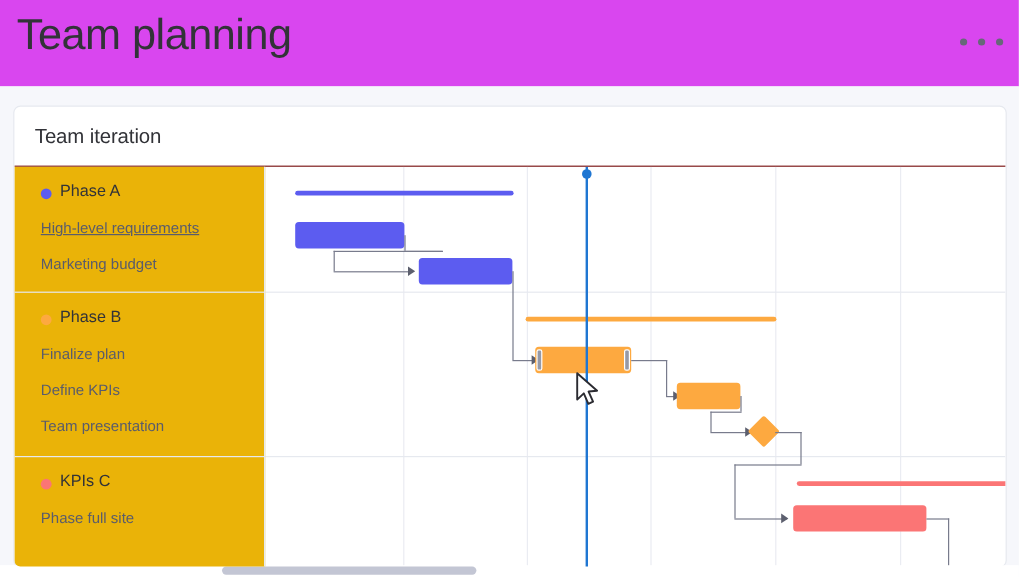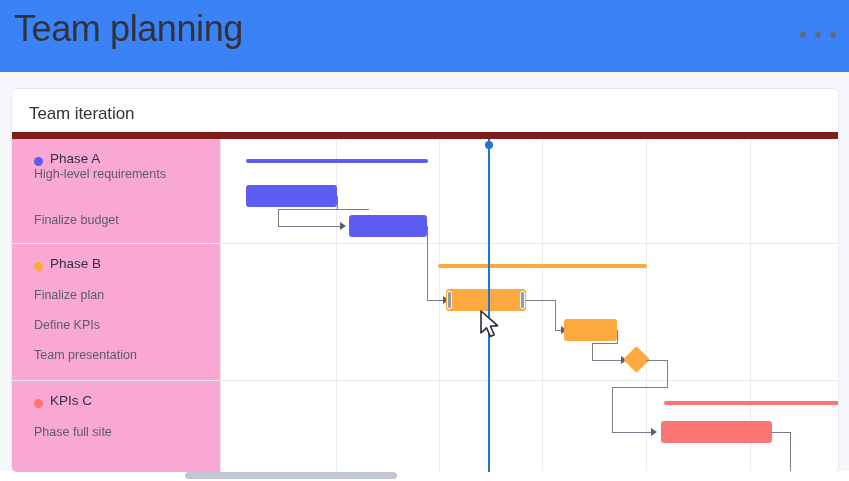--- a/index.html
+++ b/index.html
@@ -14,21 +14,21 @@
     font-family: "Liberation Sans", sans-serif;
     -webkit-font-smoothing: antialiased;
   }
 
   
   .page-header {
     position: absolute;
     left: 0; top: 0;
     width: 849px;
     height: 72px;
-    background: #3b82f6;
+    background: #d946ef;
     box-sizing: border-box;
   }
   .page-title {
     position: absolute;
     left: 14px;
     top: 8px;
     font-size: 36px;
     font-weight: 500;
     letter-spacing: -0.4px;
     color: #323338;
@@ -70,21 +70,21 @@
     border: 1px solid #e6e9ef;
     border-radius: 6px;
     box-sizing: border-box;
     overflow: hidden;
   }
   .card-header {
     position: absolute;
     left: 0; top: 0;
     width: 100%;
     height: 50px;
-    border-bottom: 7px solid #7f1d1d;
+    border-bottom: 1px solid #7f1d1d;
     box-sizing: border-box;
   }
   .card-title {
     position: absolute;
     left: 17px;
     top: 15px;
     font-size: 17px;
     font-weight: 500;
     color: #323338;
     letter-spacing: -0.1px;
@@ -99,21 +99,21 @@
     width: 100%;
     height: 334px;
   }
 
   
   .task-col {
     position: absolute;
     left: 0; top: 0;
     width: 209px;
     height: 100%;
-    background: #f9a8d4;
+    background: #eab308;
     border-right: 1px solid #e6e9ef;
     box-sizing: border-box;
     z-index: 5;
   }
   .group {
     position: absolute;
     left: 0;
     width: 100%;
     box-sizing: border-box;
     border-bottom: 1px solid #e6e9ef;
@@ -275,22 +275,22 @@
       <div class="card-title">Team iteration</div>
     </div>
 
     <div class="gantt">
 
       <div class="task-col">
 
         <div class="group" style="top:0px;height:105px;">
           <span class="group-dot" style="background:#5c5cf0;"></span>
           <span class="group-title" style="left:38px;">Phase A</span>
-          <span class="task-label" style="top:28px;">High-level requirements</span>
-          <span class="task-label" style="top:74px;">Finalize budget</span>
+          <span class="task-label" style="top:44px;text-decoration:underline;">High-level requirements</span>
+          <span class="task-label" style="top:74px;">Marketing budget</span>
         </div>
 
         <div class="group" style="top:105px;height:137px;">
           <span class="group-dot" style="background:#fda940;"></span>
           <span class="group-title" style="left:38px;">Phase B</span>
           <span class="task-label" style="top:44px;">Finalize plan</span>
           <span class="task-label" style="top:74px;">Define KPIs</span>
           <span class="task-label" style="top:104px;">Team presentation</span>
         </div>
 

